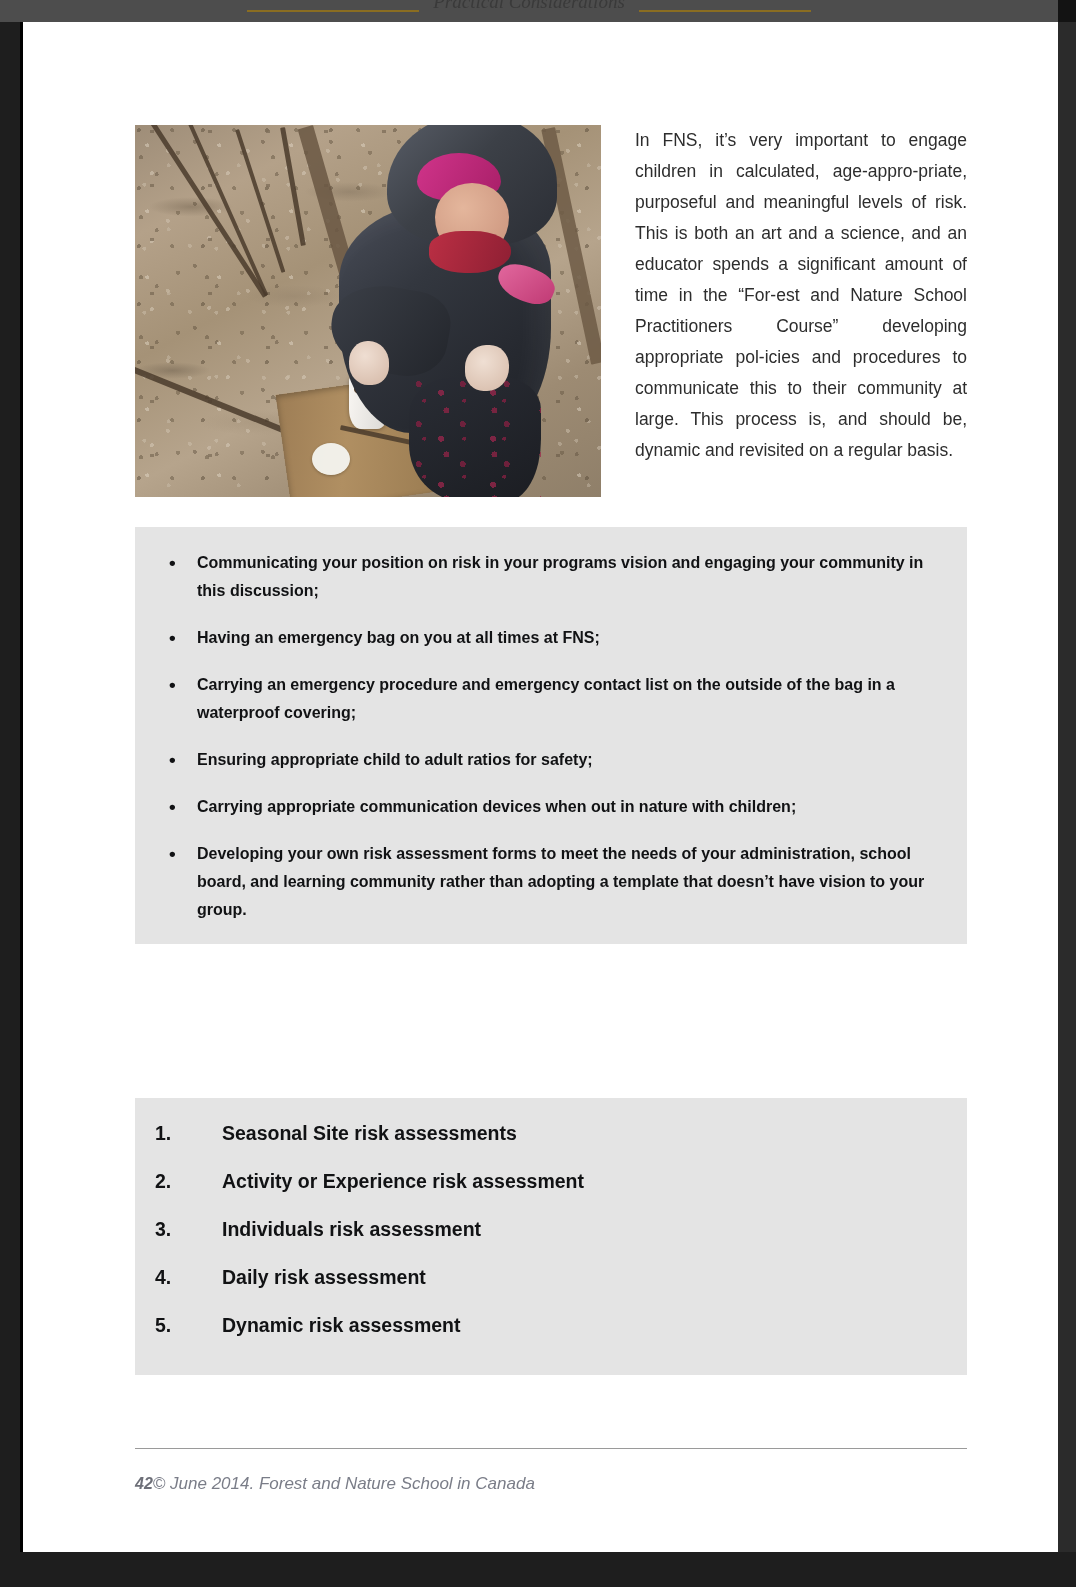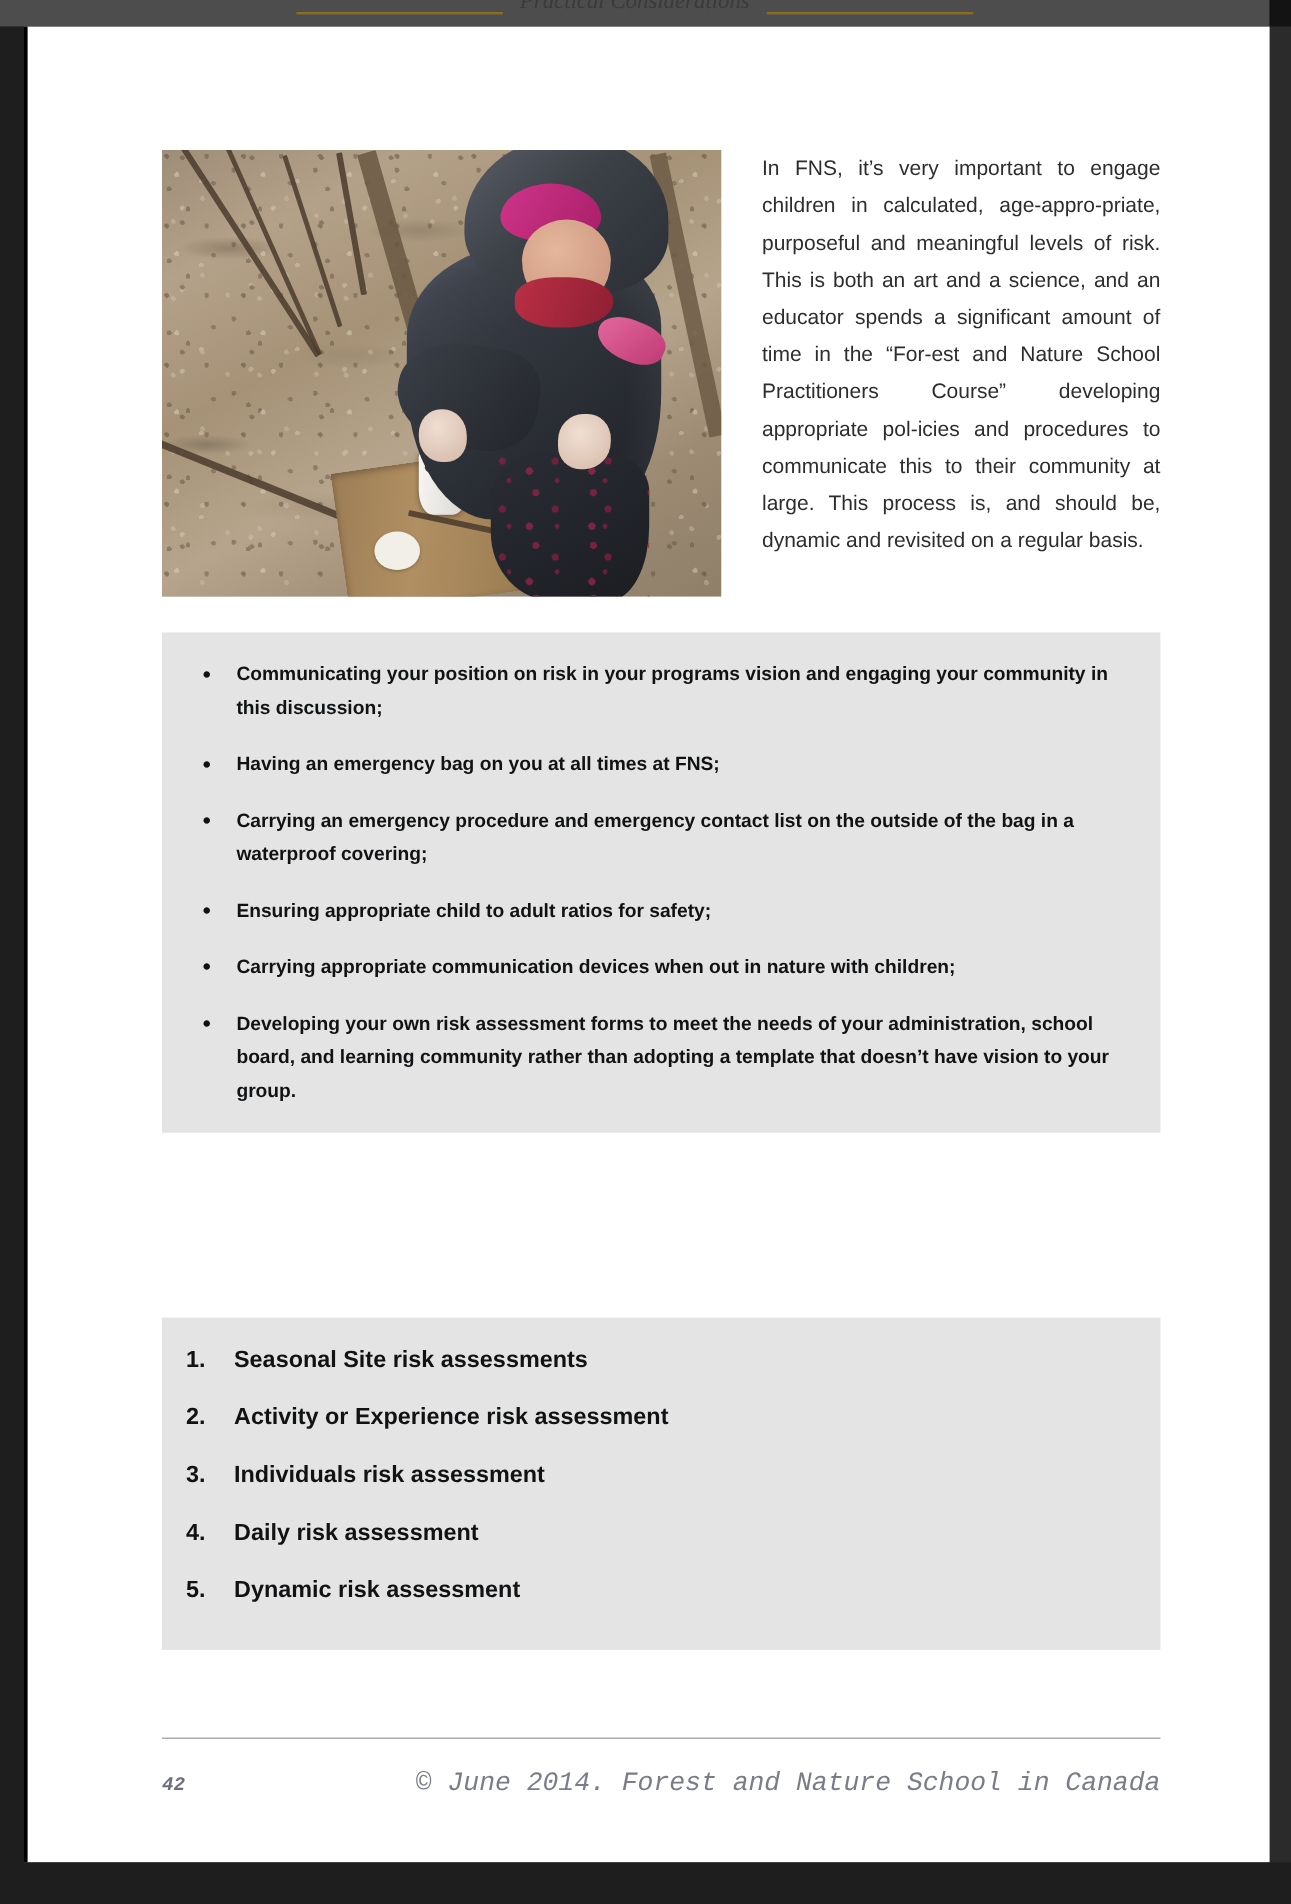--- a/index.html
+++ b/index.html
@@ -355,50 +355,51 @@
     line-height: 27px;
     font-weight: bold;
     color: #111214;
   }
   ol.numbers .num-text {
     flex: 1 1 auto;
     font-size: 19.5px;
     line-height: 27px;
     font-weight: bold;
     color: #111214;
+    margin-left: 27px;
   }
 
   
   .footer-rule {
     position: absolute;
     top: 1426px;
     left: 112px;
     width: 832px;
     height: 1px;
     background: #9a9a9a;
   }
   .footer {
     position: absolute;
     top: 1452px;
     left: 112px;
     width: 832px;
     display: flex;
     align-items: baseline;
-    justify-content: space-between;
-    font-family: Liberation Mono, monospace;
+    justify-content: flex-start;
+    font-family: Liberation Sans, sans-serif;
   }
   .page-number {
     font-style: italic;
     font-weight: bold;
     font-size: 16px;
     color: #6d6f78;
   }
   .copyright {
     font-style: italic;
-    font-size: 22px;
+    font-size: 17px;
     color: #7a7d88;
     white-space: nowrap;
   }
   .bottom-chrome {
     position: absolute;
     top: 1552px;
     left: 0;
     width: 1076px;
     height: 35px;
     background: #1e1e1e;

